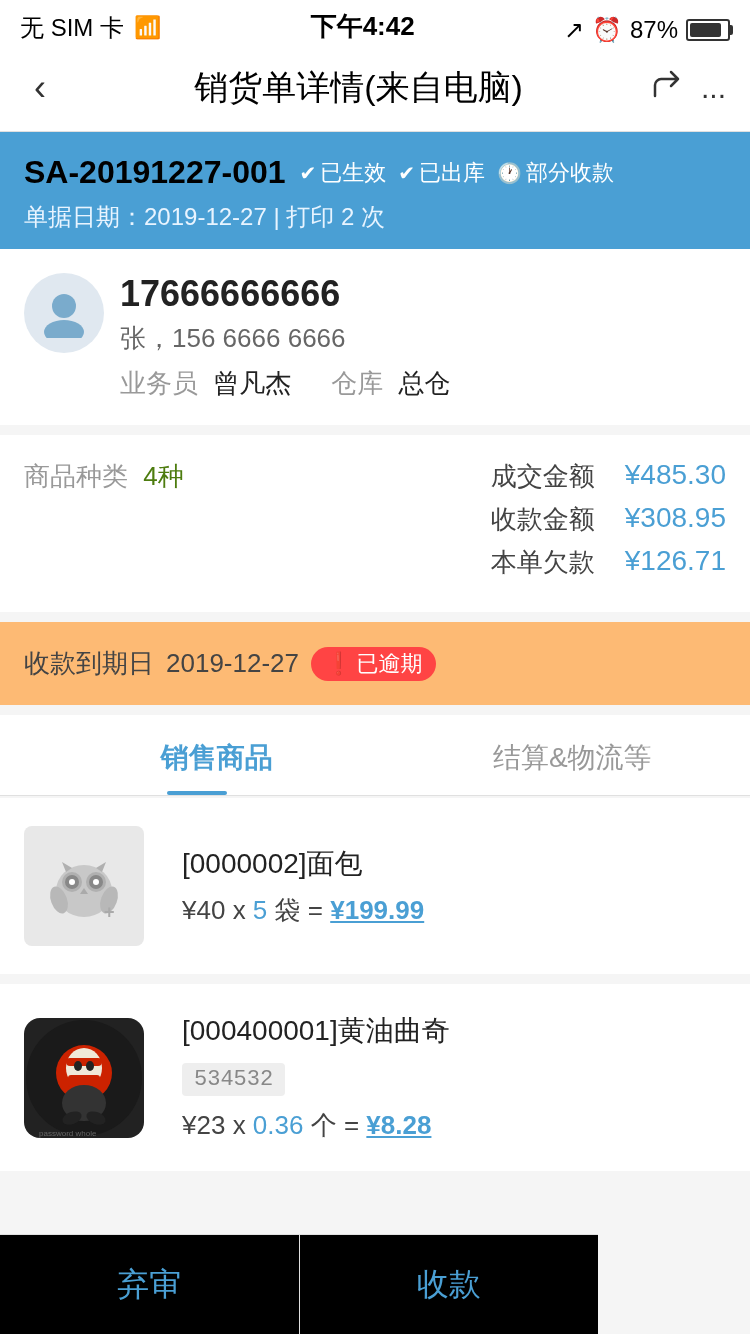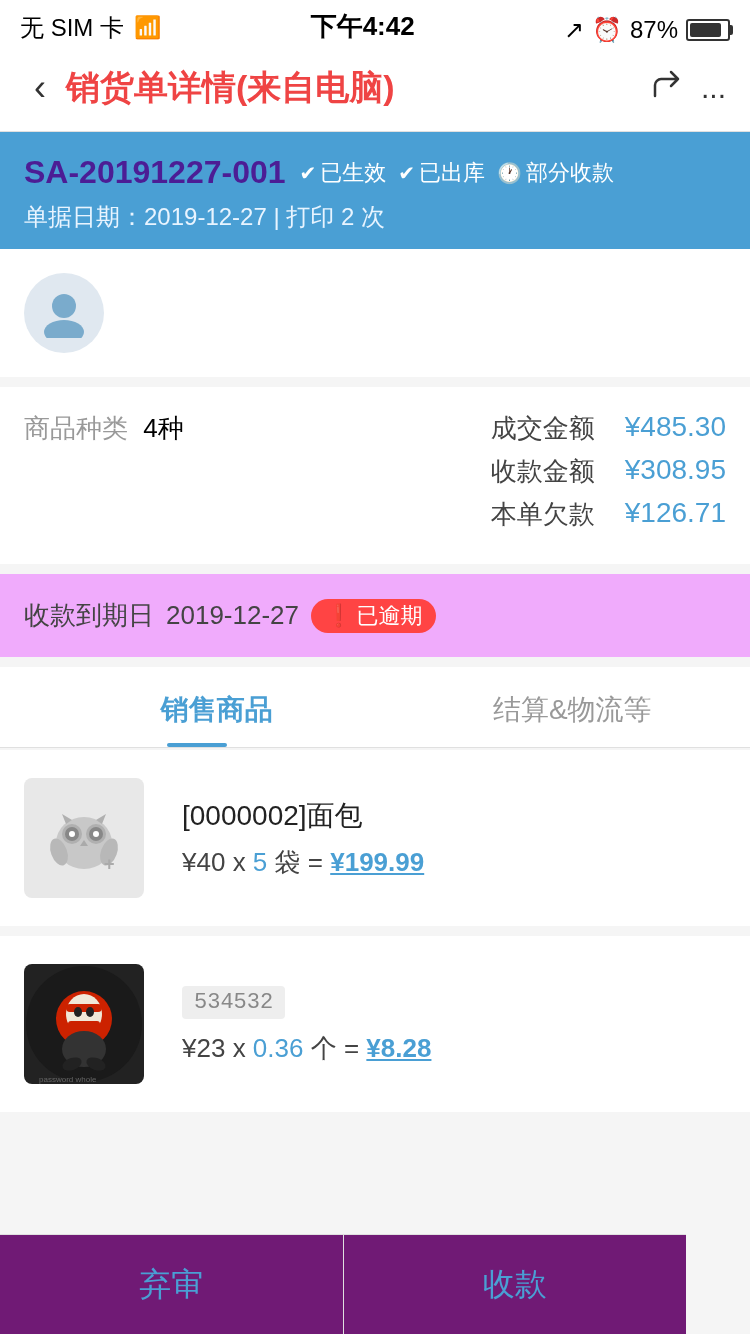--- a/index.html
+++ b/index.html
@@ -52,23 +52,24 @@
     }
     .nav-back {
       font-size: 36px;
       color: #333;
       cursor: pointer;
       padding: 10px;
       margin-right: 10px;
     }
     .nav-title {
       flex: 1;
+      text-align: center;
       font-size: 34px;
-      font-weight: 700;
-      color: #ef4444;
+      font-weight: 400;
+      color: #000000;
     }
     .nav-actions {
       display: flex; align-items: center; gap: 20px;
     }
     .nav-action-icon {
       font-size: 30px;
       color: #333;
       cursor: pointer;
     }
 
@@ -79,21 +80,21 @@
     }
     .order-id-row {
       display: flex;
       align-items: center;
       gap: 14px;
       margin-bottom: 10px;
     }
     .order-id {
       font-size: 32px;
       font-weight: 700;
-      color: #4c1d95;
+      color: #000000;
     }
     .status-badges {
       display: flex; align-items: center; gap: 12px;
     }
     .badge {
       display: flex; align-items: center; gap: 4px;
       font-size: 22px;
       color: #fff;
     }
     .badge-icon { font-size: 20px; }
@@ -143,33 +144,33 @@
     .stats-section {
       background: #fff;
       padding: 24px;
       margin-bottom: 10px;
       display: flex;
       justify-content: space-between;
       align-items: flex-start;
     }
     .stats-left { font-size: 26px; color: #444; }
     .stats-label { color: #999; }
-    .stats-count { color: #000000; margin-left: 8px; }
+    .stats-count { color: #4d7c0f; margin-left: 8px; }
     .stats-right { text-align: right; }
     .stats-row {
       display: flex; justify-content: space-between; gap: 30px;
       font-size: 26px;
       margin-bottom: 8px;
     }
     .stats-row-label { color: #444; }
     .stats-amount { color: #4a9fd4; font-size: 28px; }
 
     
     .due-section {
-      background: #f0abfc;
+      background: #fdba74;
       padding: 24px;
       font-size: 26px;
       color: #444;
       margin-bottom: 10px;
       display: flex;
       align-items: center;
       gap: 12px;
     }
     .overdue-badge {
       background: #ff4444;
@@ -255,40 +256,40 @@
       font-size: 26px;
       color: #444;
     }
     .price-qty { color: #4a9fd4; }
     .price-total { color: #4a9fd4; font-weight: 600; text-decoration: underline; }
 
     
     .bottom-bar {
       position: fixed;
       bottom: 0; left: 0;
-      width: 686px;
+      width: 598px;
       height: 100px;
-      background: #701a75;
+      background: #000000;
       border-top: 1px solid #e0e0e0;
       display: flex;
     }
     .bottom-btn {
       flex: 1;
       display: flex; align-items: center; justify-content: center;
       font-size: 32px;
       cursor: pointer;
     }
     .bottom-btn.cancel { color: #4a9fd4; border-right: 1px solid #e0e0e0; }
     .bottom-btn.confirm { color: #4a9fd4; }
 
     
     .ninja-img {
       width: 120px; height: 120px;
       background: #222;
-      border-radius: 8px;
+      border-radius: 16px;
       display: flex; justify-content: center;
       overflow: hidden;
     }
   </style>
 </head>
 <body>
 
 <div class="status-bar">
   <div class="status-left">
     <span>无 SIM 卡</span>
@@ -344,20 +345,34 @@
   </div>
 </div>
 
 <div class="customer-section">
   <div class="avatar">
     <svg width="50" height="50" viewBox="0 0 50 50" fill="none">
       <circle cx="25" cy="18" r="12" fill="#7aabcc"></circle>
       <ellipse cx="25" cy="44" rx="20" ry="12" fill="#7aabcc"></ellipse>
     </svg>
   </div>
+  <div class="customer-info">
+    <div class="customer-name">17666666666</div>
+    <div class="customer-phone">张，156 6666 6666</div>
+    <div class="customer-meta">
+      <span>
+        <span class="meta-label">业务员</span>
+        <span class="meta-value">曾凡杰</span>
+      </span>
+      <span>
+        <span class="meta-label">仓库</span>
+        <span class="meta-value">总仓</span>
+      </span>
+    </div>
+  </div>
 </div>
 
 <div class="stats-section">
   <div class="stats-left">
     <span class="stats-label">商品种类</span>
     <span class="stats-count">4种</span>
   </div>
   <div class="stats-right">
     <div class="stats-row">
       <span class="stats-row-label">成交金额</span>
@@ -450,20 +465,23 @@
 
         <ellipse cx="60" cy="85" rx="22" ry="18" fill="#333"></ellipse>
 
         <ellipse cx="48" cy="100" rx="10" ry="6" fill="#222" transform="rotate(-20 48 100)"></ellipse>
         <ellipse cx="72" cy="100" rx="10" ry="6" fill="#222" transform="rotate(20 72 100)"></ellipse>
 
         <text x="15" y="118" font-size="8" fill="#666" font-family="sans-serif">password whole</text>
       </svg>
     </div>
     <div class="product-info">
+      <div class="product-name">
+        <span>[000400001]</span><span>黄油曲奇</span>
+      </div>
       <div class="product-sku">534532</div>
       <div class="product-price">
         <span>¥23</span>
         <span> x </span>
         <span class="price-qty">0.36</span>
         <span>个</span>
         <span> = </span>
         <span class="price-total">¥8.28</span>
       </div>
     </div>

